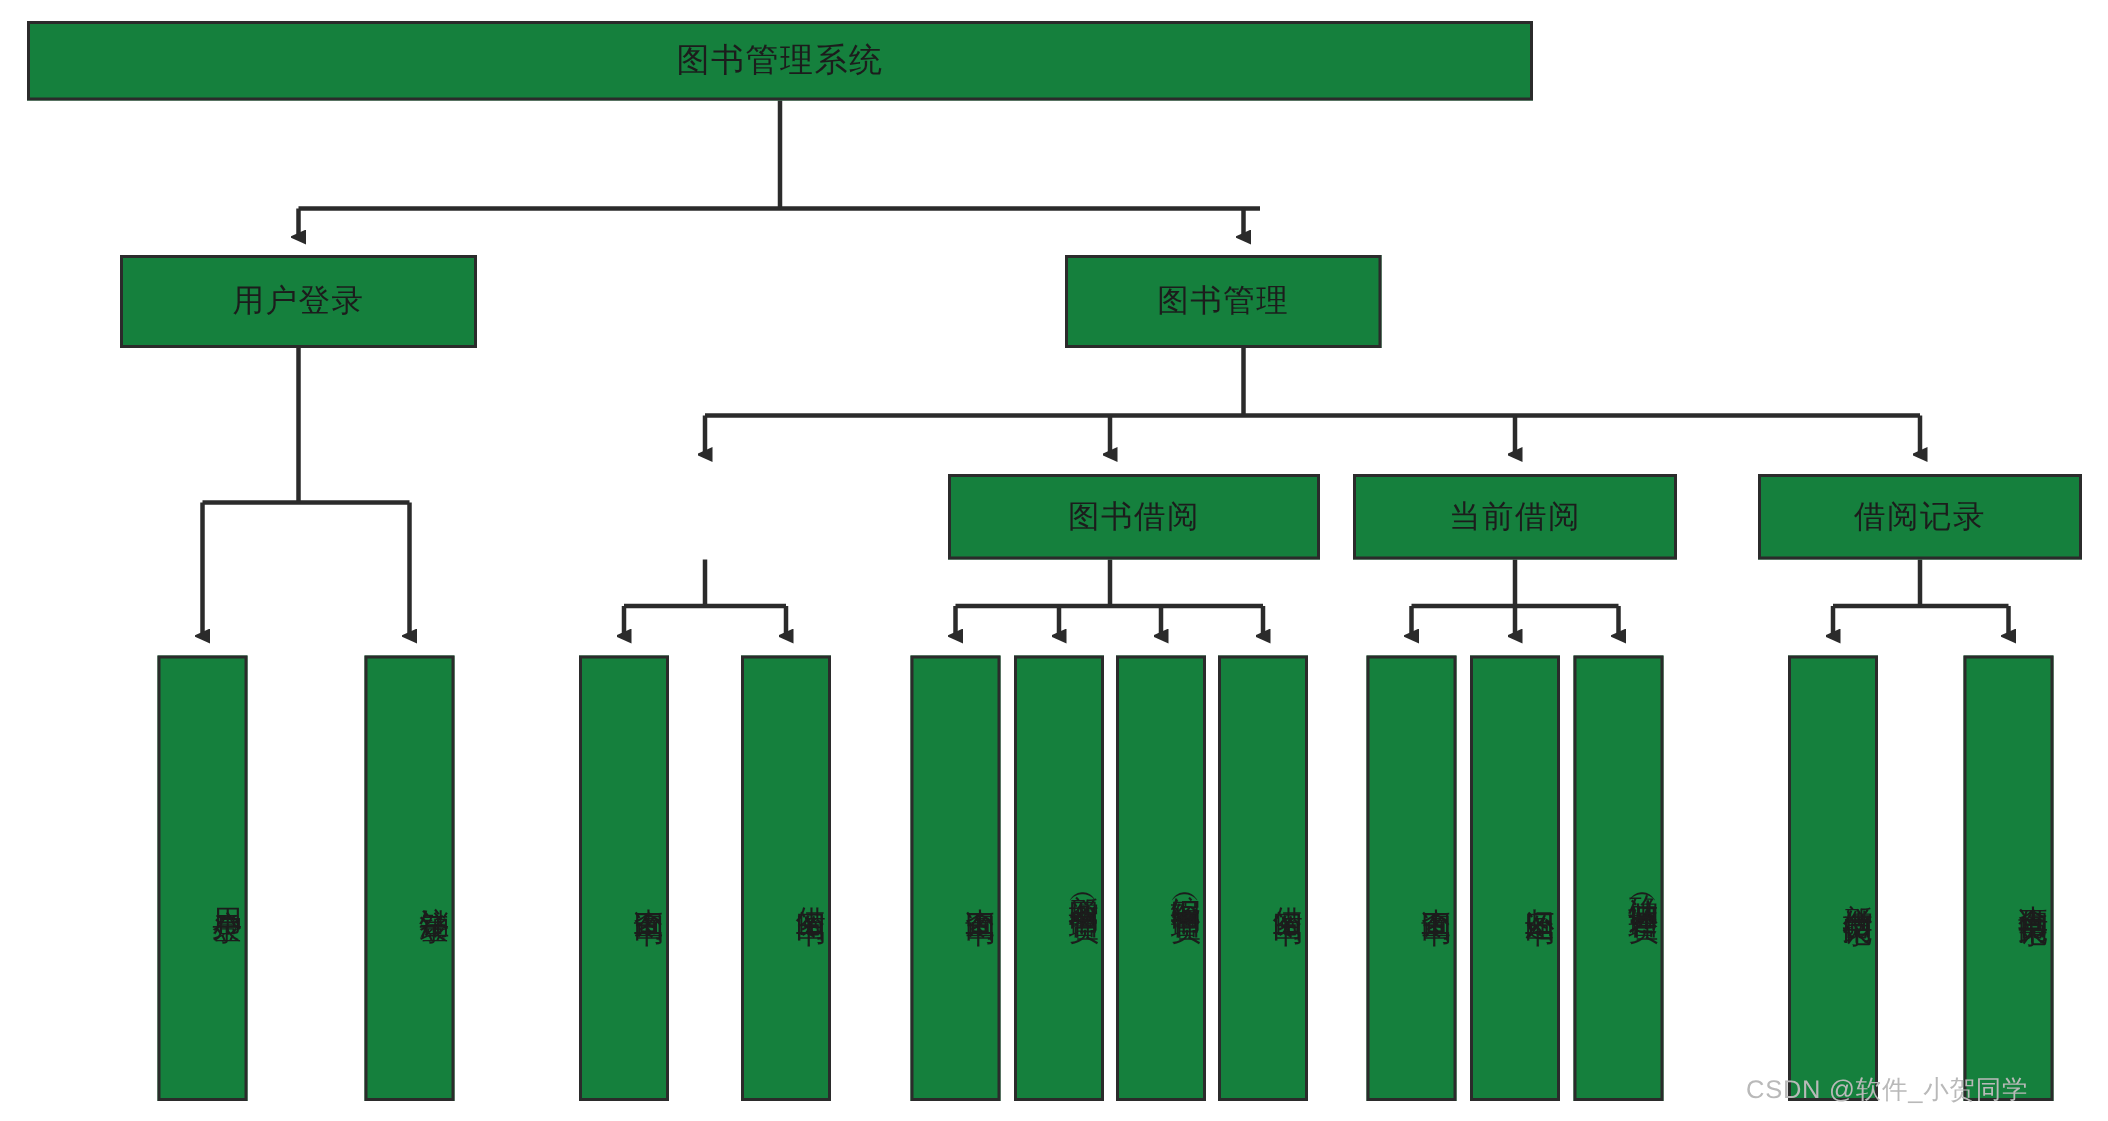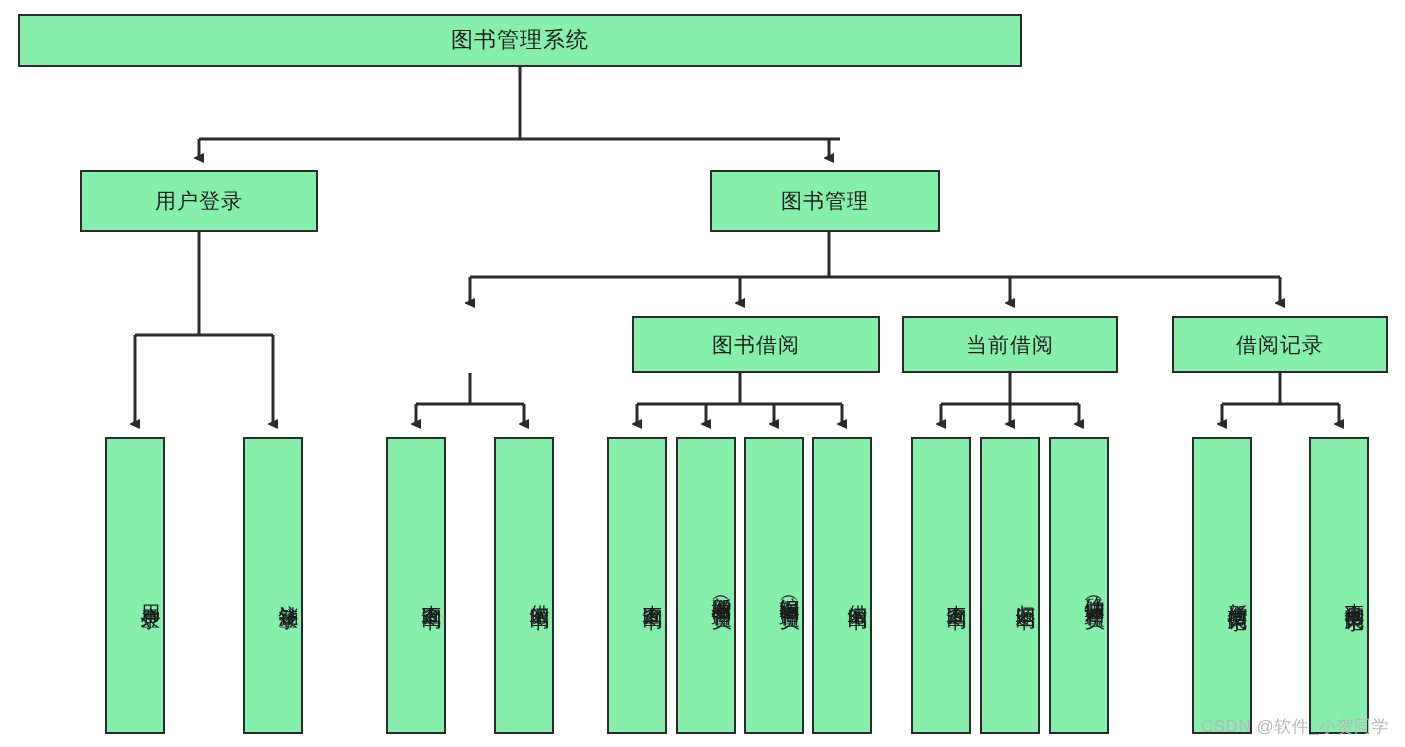--- a/index.html
+++ b/index.html
@@ -22,21 +22,21 @@
     left: 0;
     top: 0;
     width: 1405px;
     height: 747px;
     pointer-events: none;
   }
   .node {
     position: absolute;
     box-sizing: border-box;
     border: 2px solid #2b2b2b;
-    background: #86efac;
+    background: #15803d;
     display: flex;
     align-items: center;
     justify-content: center;
     color: #1c1c1c;
     text-align: center;
   }
   .node.h {
     font-size: 21px;
     letter-spacing: 1px;
     line-height: 1.2;
@@ -117,21 +117,21 @@
       <path d="M1280,373 L1280,404"></path>
       <path d="M1222,404 L1339,404"></path>
       <path d="M1222,404 L1222,424" marker-end="url(#arrow)"></path>
       <path d="M1339,404 L1339,424" marker-end="url(#arrow)"></path>
     </g>
   </svg>
 
   <div class="node h root" style="left:18px; top:14px; width:1004px; height:53px;">图书管理系统</div>
 
   <div class="node h" style="left:80px; top:170px; width:238px; height:62px;">用户登录</div>
-  <div class="node h" style="left:710px; top:170px; width:230px; height:62px;">图书管理</div>
+  <div class="node h" style="left:710px; top:170px; width:211px; height:62px;">图书管理</div>
 
   <div class="node h" style="left:632px; top:316px; width:248px; height:57px;">图书借阅</div>
   <div class="node h" style="left:1172px; top:316px; width:216px; height:57px;">借阅记录</div>
   <div class="node h" style="left:902px; top:316px; width:216px; height:57px;">当前借阅</div>
 
   <div class="node v" style="left:105px; top:437px; width:60px; height:297px;">用户登录</div>
   <div class="node v" style="left:243px; top:437px; width:60px; height:297px;">注销登录</div>
 
   <div class="node v" style="left:386px; top:437px; width:60px; height:297px;">查询图书</div>
   <div class="node v" style="left:494px; top:437px; width:60px; height:297px;">借阅图书</div>
@@ -141,15 +141,15 @@
   <div class="node v tall" style="left:744px; top:437px; width:60px; height:297px;">编辑图书（管理员）</div>
   <div class="node v" style="left:812px; top:437px; width:60px; height:297px;">借阅图书</div>
 
   <div class="node v" style="left:911px; top:437px; width:60px; height:297px;">查询图书</div>
   <div class="node v" style="left:980px; top:437px; width:60px; height:297px;">归还图书</div>
   <div class="node v tall" style="left:1049px; top:437px; width:60px; height:297px;">确认归还（管理员）</div>
 
   <div class="node v" style="left:1192px; top:437px; width:60px; height:297px;">新增借阅记录</div>
   <div class="node v" style="left:1309px; top:437px; width:60px; height:297px;">查询借阅记录</div>
 
-  <div class="watermark" style="left:1164px; top:715px;margin-left:37px;">CSDN @软件_小贺同学</div>
+  <div class="watermark" style="left:1164px; top:715px;">CSDN @软件_小贺同学</div>
 
 </div>
 
 </body></html>

